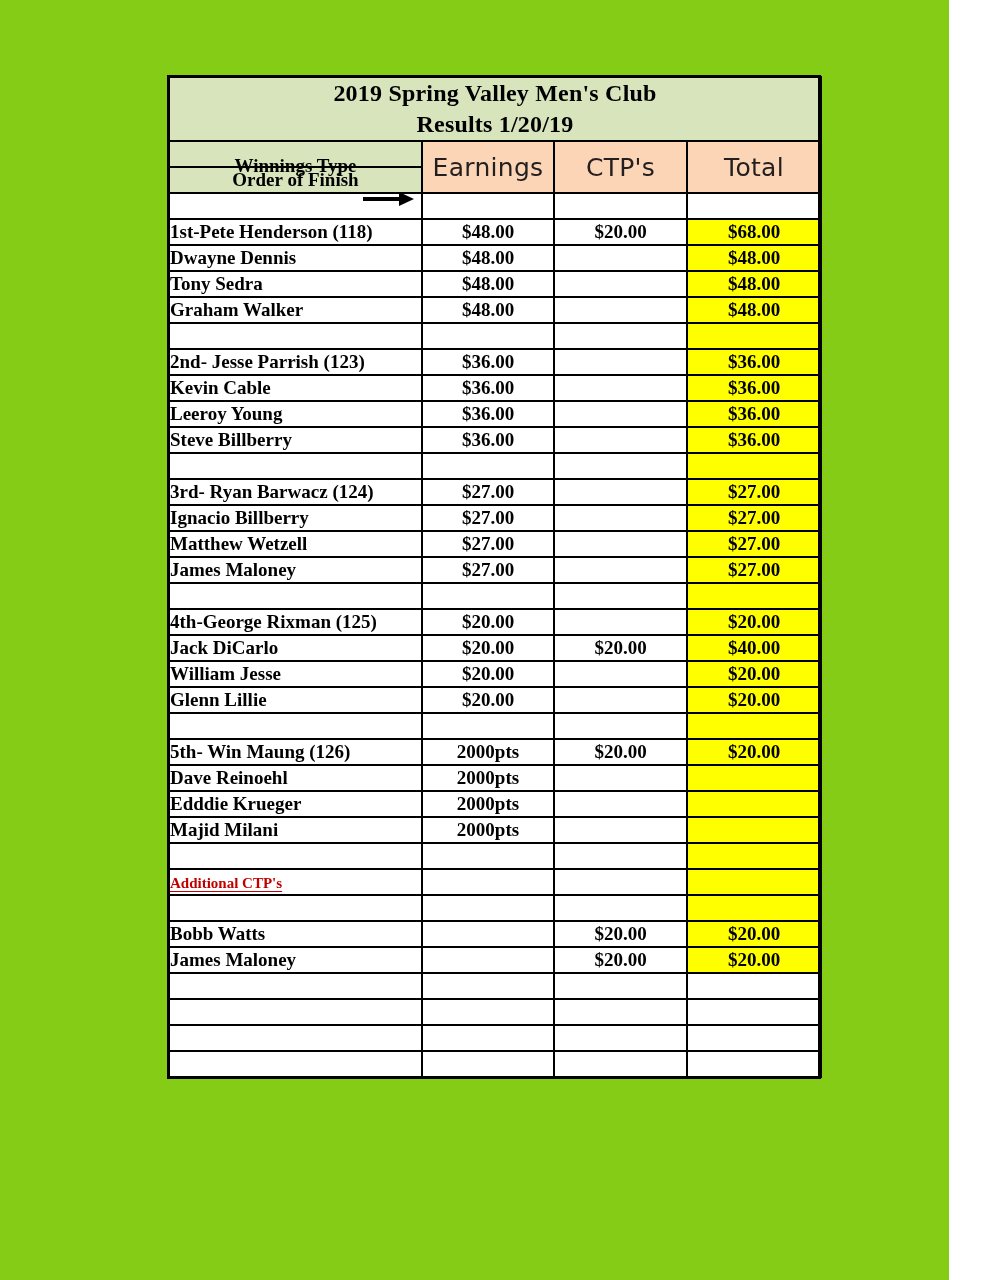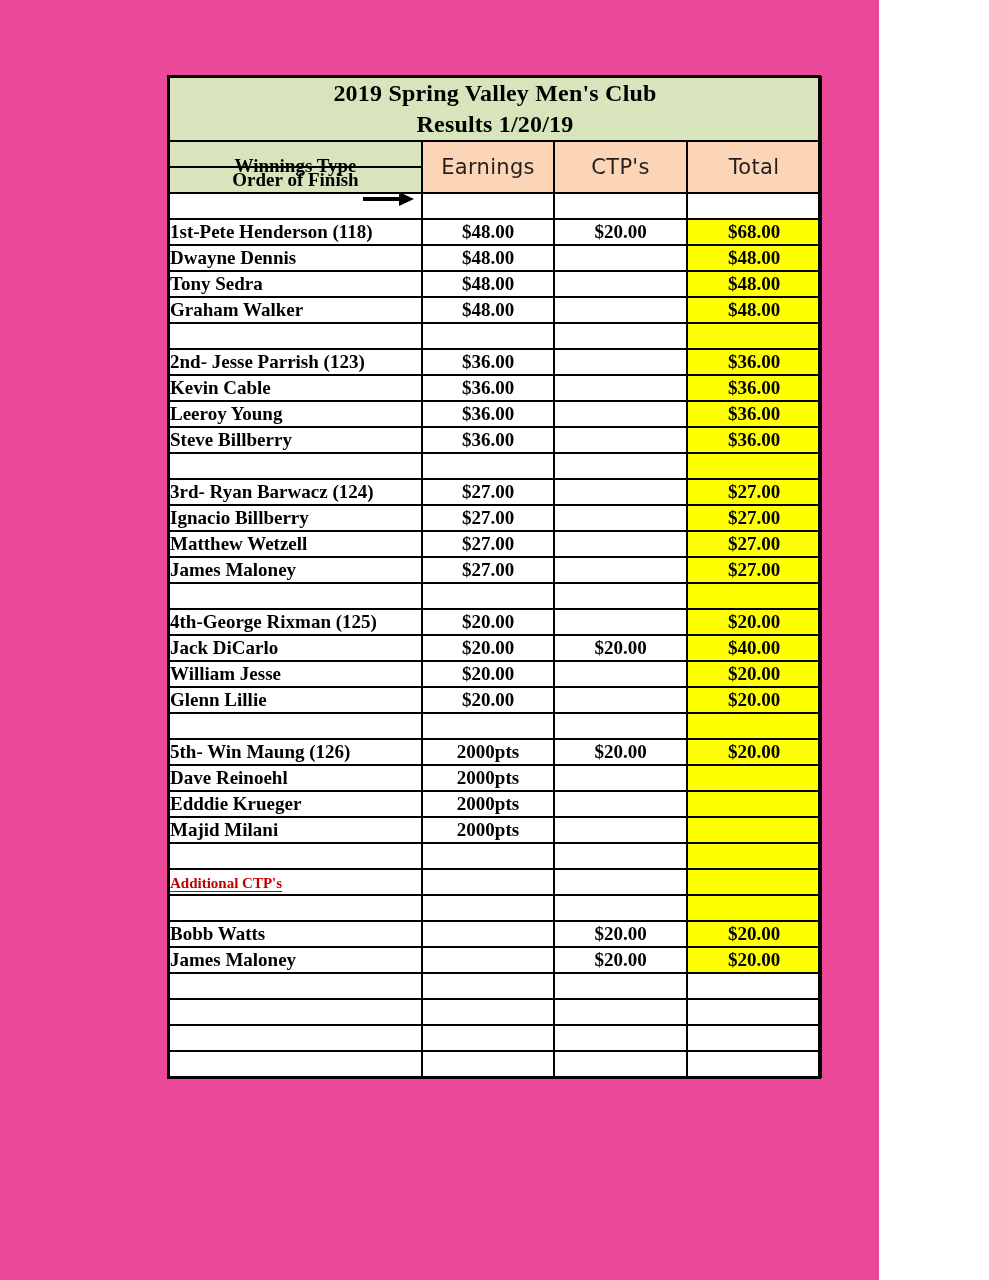--- a/index.html
+++ b/index.html
@@ -9,23 +9,23 @@
   }
   body {
     width: 989px;
     height: 1280px;
     font-family: "Liberation Serif", serif;
     -webkit-font-smoothing: antialiased;
   }
 
   .page {
     position: relative;
-    width: 879px;
+    width: 949px;
     height: 1280px;
-    background: #ec4899;
+    background: #84cc16;
     overflow: hidden;
   }
 
   .sheet {
     position: absolute;
     left: 168px;
     top: 76px;
     width: 652px;
   }
 
@@ -100,21 +100,21 @@
     height: 18px;
   }
   td.hdr-order {
     height: 43px;
   }
   td.hdr-peach {
     background: #fbd5b5;
     text-align: center;
     font-family: "DejaVu Sans", sans-serif;
     font-weight: 400;
-    font-size: 21px;
+    font-size: 25px;
     color: #231f20;
     letter-spacing: .3px;
   }
 
   
   td.cell-name {
     text-align: left;
     padding-left: 14px;
     font-family: "Liberation Serif", serif;
     font-weight: bold;

